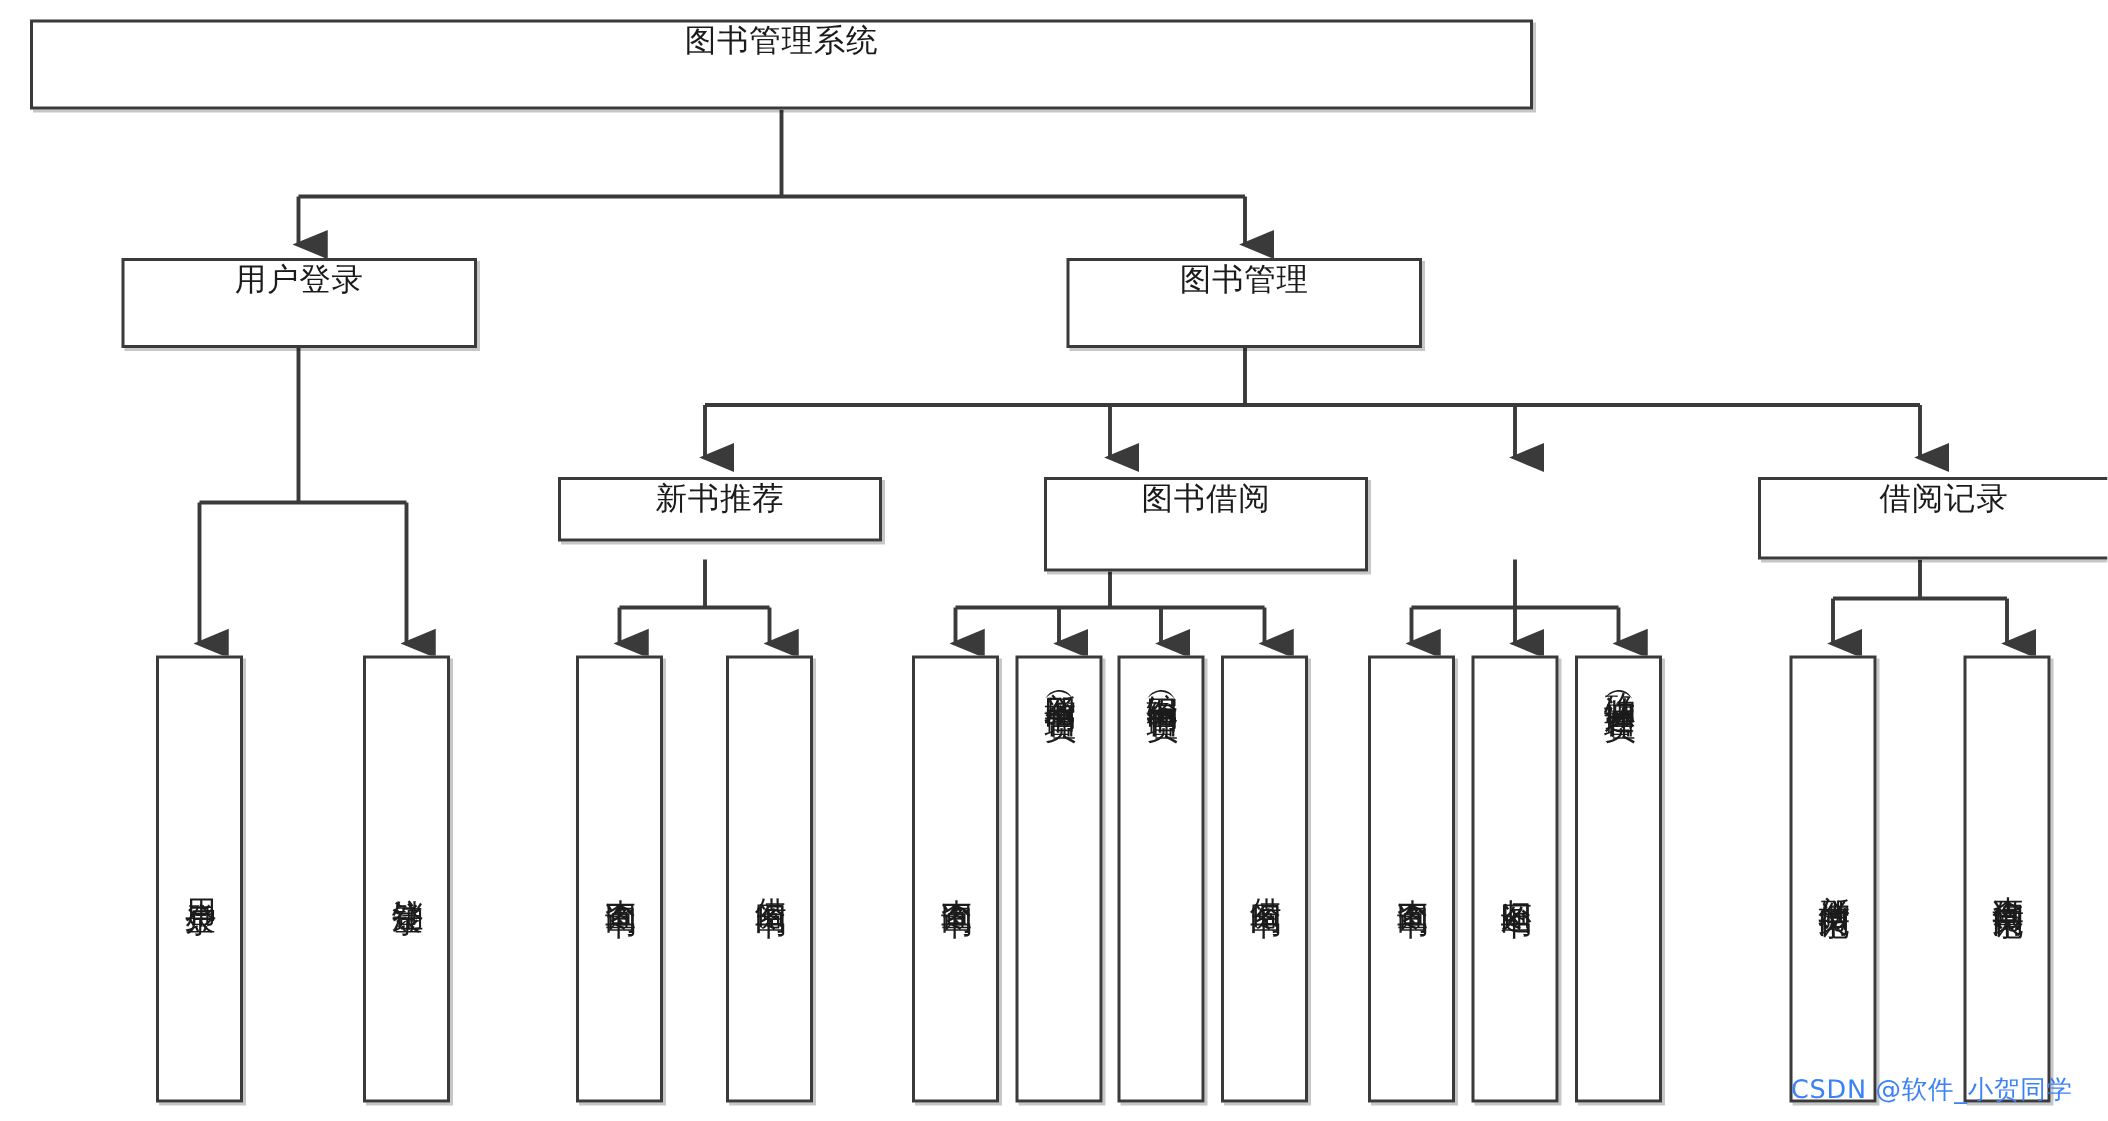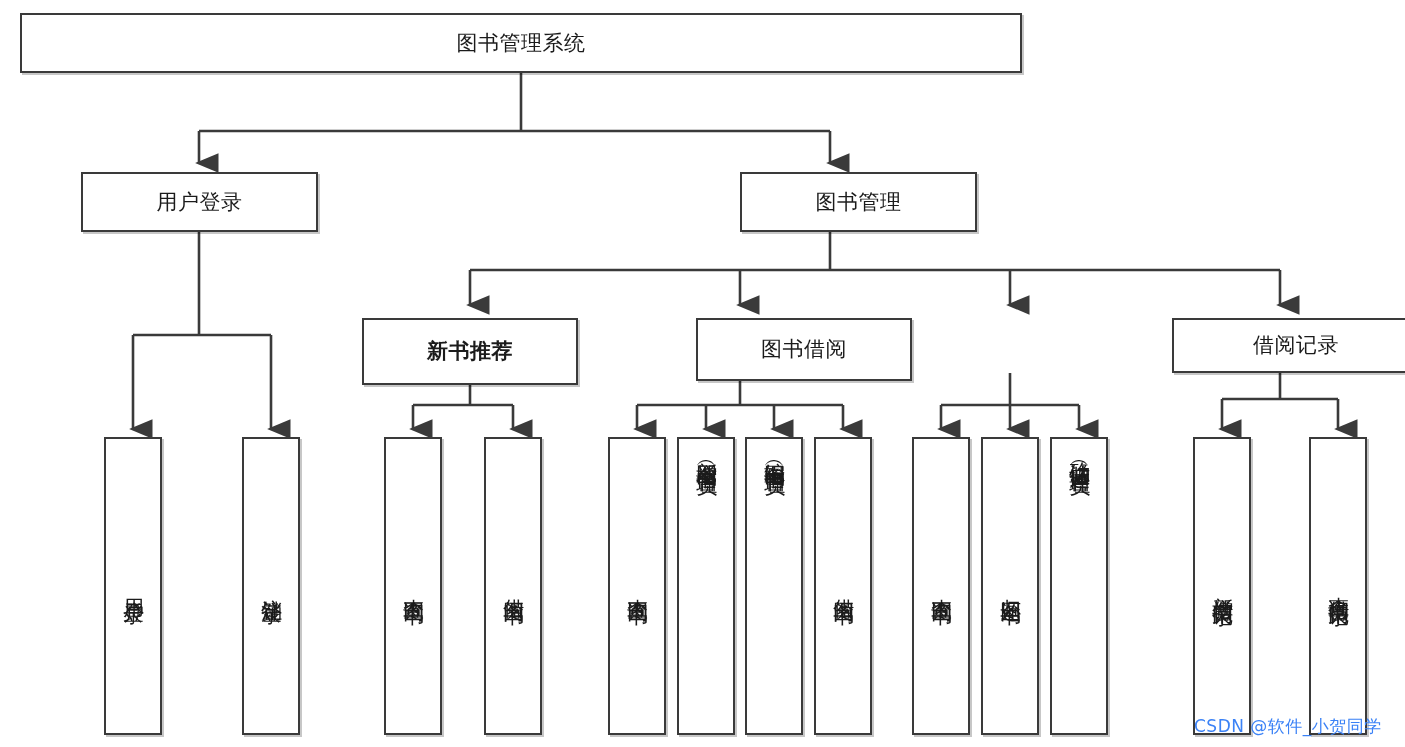--- a/index.html
+++ b/index.html
@@ -26,21 +26,20 @@
     height: 747px;
     pointer-events: none;
   }
   .node {
     position: absolute;
     box-sizing: border-box;
     border: 2.5px solid #3a3a3a;
     background: #ffffff;
     box-shadow: 2px 2px 0 rgba(0,0,0,0.22);
     display: flex;
-    align-items: center;
     justify-content: center;
     color: #1b1b1b;
   }
   .node .label {
     font-size: 21px;
     line-height: 1.15;
     letter-spacing: 0.5px;
     white-space: nowrap;
     color: #1b1b1b;
   }
@@ -132,25 +131,25 @@
     </g>
   </svg>
 
   <div class="node" style="left:20px; top:13px; width:1002px; height:60px;">
     <span class="label">图书管理系统</span>
   </div>
 
   <div class="node" style="left:81px; top:172px; width:237px; height:60px;">
     <span class="label">用户登录</span>
   </div>
-  <div class="node" style="left:711px; top:172px; width:237px; height:60px;margin-left:29px;">
+  <div class="node" style="left:711px; top:172px; width:237px; height:60px;">
     <span class="label">图书管理</span>
   </div>
 
-  <div class="node" style="left:362px; top:318px; width:216px; height:67px;font-weight:bold;">
+  <div class="node" style="left:372px; top:318px; width:216px; height:43px;">
     <span class="label">新书推荐</span>
   </div>
   <div class="node" style="left:656px; top:318px; width:216px; height:63px;margin-left:40px;">
     <span class="label">图书借阅</span>
   </div>
   <div class="node" style="left:1172px; top:318px; width:248px; height:55px;">
     <span class="label">借阅记录</span>
   </div>
 
   <div class="node leaf center" style="left:104px; top:437px; width:58px; height:298px;">

